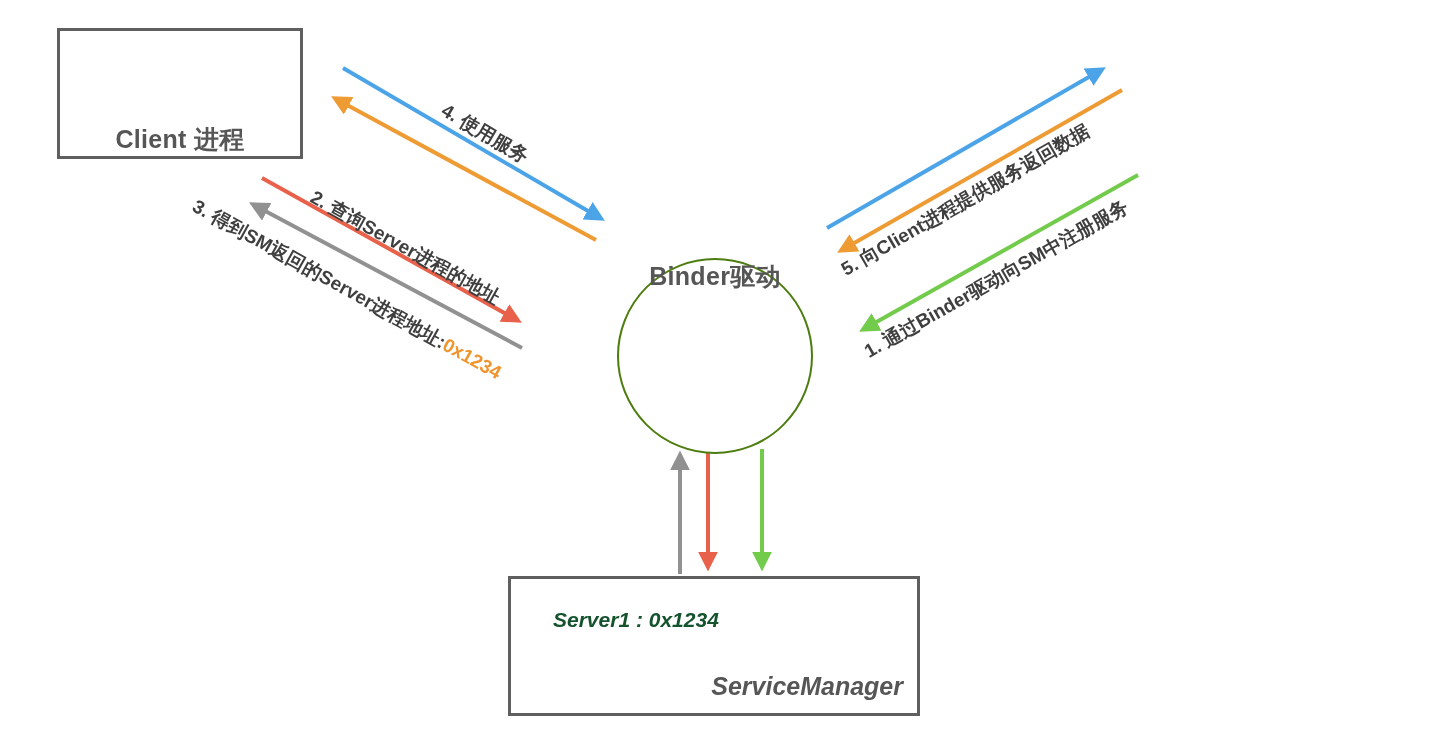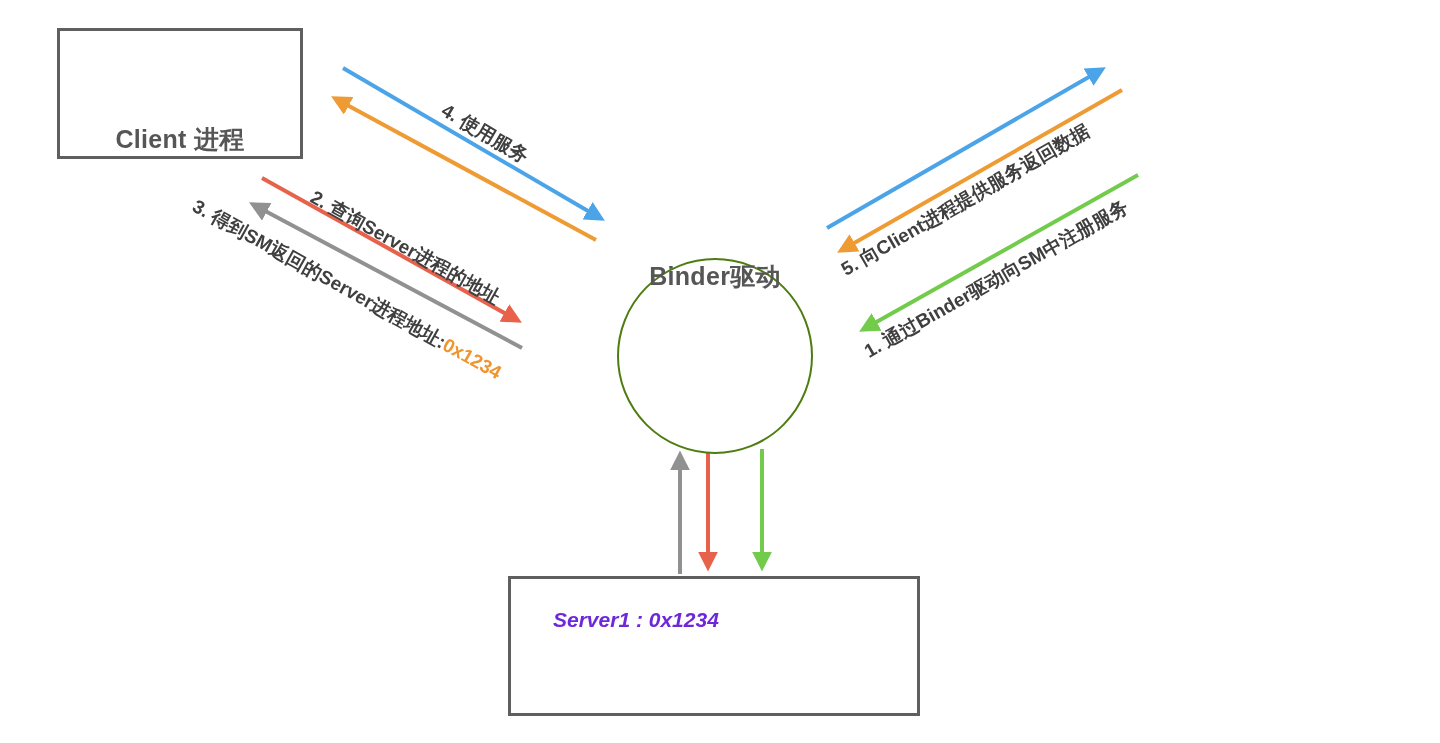--- a/index.html
+++ b/index.html
@@ -66,21 +66,21 @@
     box-sizing: border-box;
     border: 3px solid #5f5f5f;
     background: #ffffff;
   }
   #sm-entries {
     position: absolute;
     left: 42px;
     top: 28px;
   }
   .sm-entry {
-    color: #6d28d9;
+    color: #14532d;
     font-style: italic;
     font-weight: bold;
     font-size: 21px;
     line-height: 26px;
     white-space: nowrap;
   }
   #sm-title {
     position: absolute;
     right: 14px;
     bottom: 12px;
@@ -172,15 +172,16 @@
 
 
   <div id="binder-circle">
     <span class="node-label">Binder驱动</span>
   </div>
 
   <div id="sm-box">
     <div id="sm-entries">
       <div class="sm-entry">Server1 : 0x1234</div>
     </div>
+    <div id="sm-title">ServiceManager</div>
   </div>
 
 </div>
 
 </body></html>

